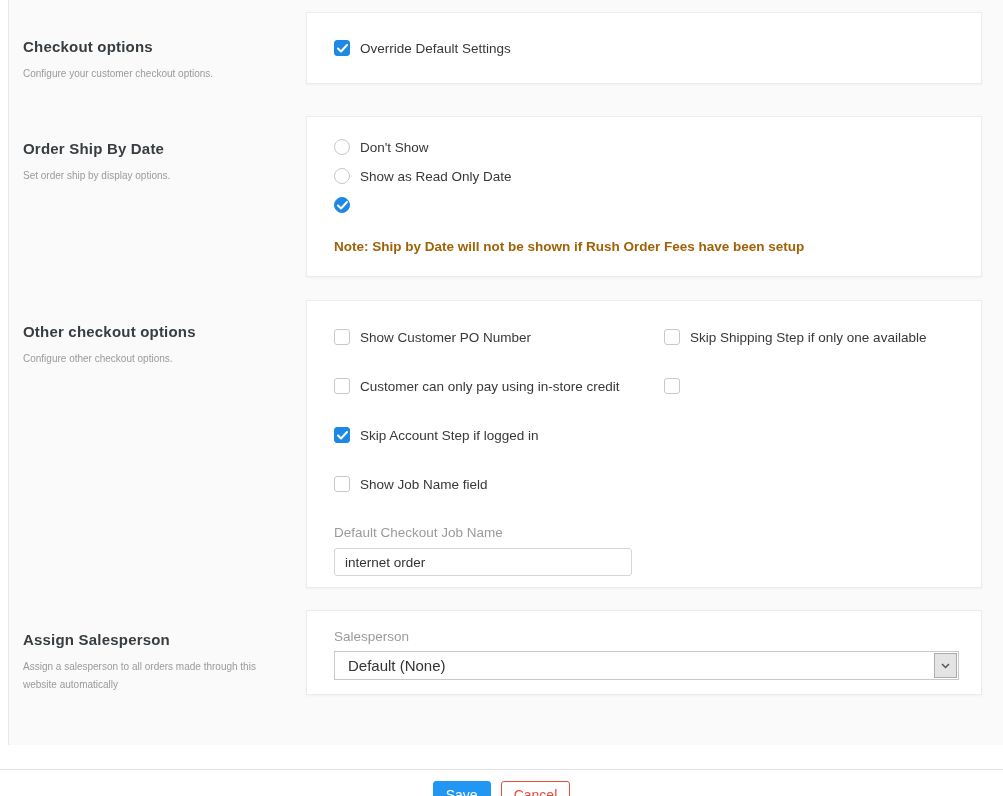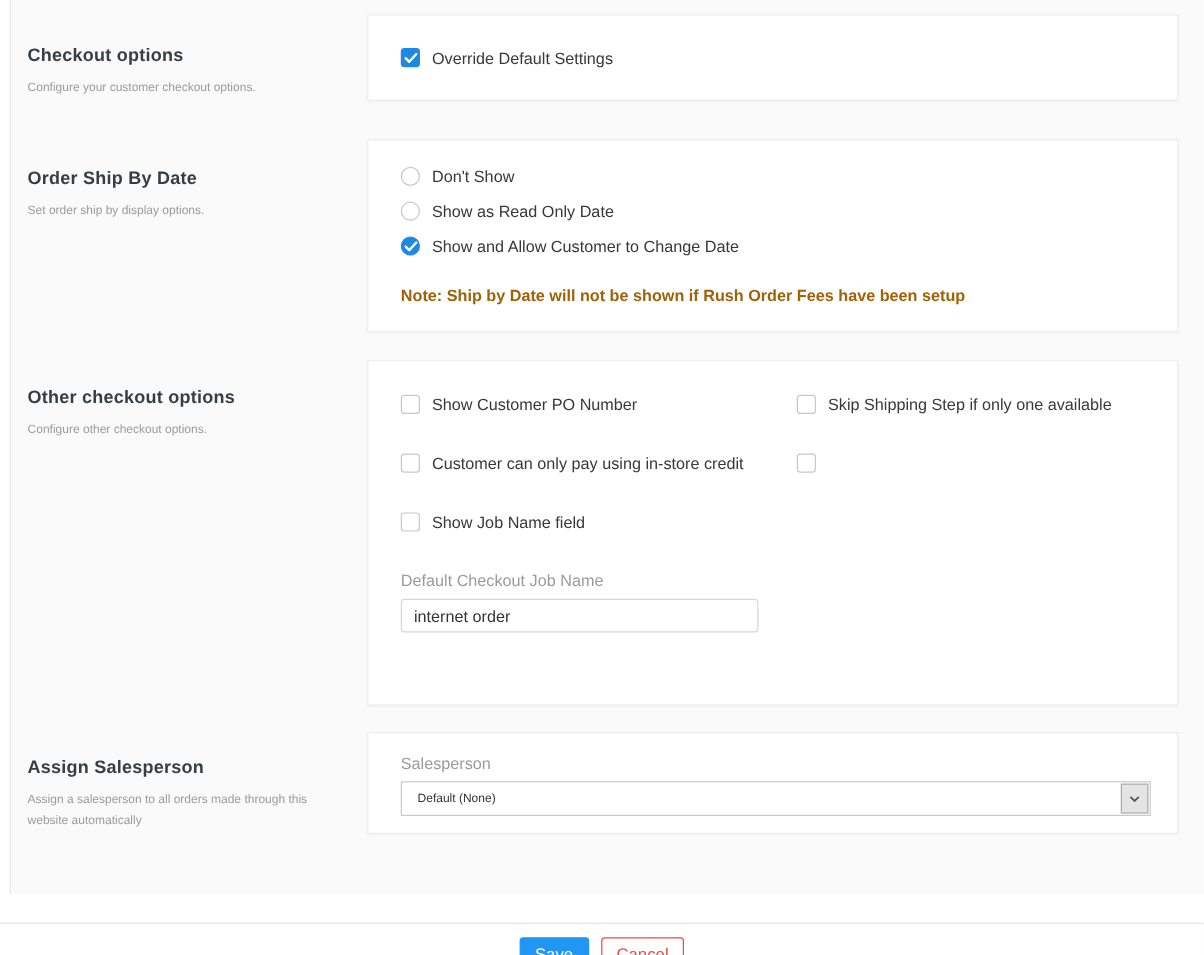--- a/index.html
+++ b/index.html
@@ -95,21 +95,21 @@
     background: #fff;
     outline: none;
   }
   .select {
     position: relative;
     height: 29px;
     border: 1px solid #c9c9c9;
     background: #fff;
     display: flex; align-items: center;
     padding-left: 13px;
-    font-size: 10px; color: #333;
+    font-size: 15px; color: #333;
     cursor: pointer;
   }
   .select-arrow {
     position: absolute; right: 1px; top: 1px;
     width: 23px; height: 25px;
     background: #e4e4e4;
     border: 1px solid #adadad;
     display: flex; align-items: center; justify-content: center;
   }
 
@@ -168,21 +168,20 @@
         <div class="option">
           <span class="radio"></span>
           <span class="opt-label">Show as Read Only Date</span>
         </div>
         <div class="option">
           <span class="radio selected">
             <svg width="11" height="9" viewBox="0 0 11 9">
                 <path d="M1 4.5 L4 7.5 L10 1" stroke="#fff" stroke-width="2" fill="none" stroke-linecap="round" stroke-linejoin="round"></path>
               </svg>
           </span>
-          <span class="opt-label">Show and Allow Customer to Change Date</span>
         </div>
         <div class="note">Note: Ship by Date will not be shown if Rush Order Fees have been setup</div>
       </div>
     </div>
 
     <div class="row row-3">
       <div class="side">
         <h3>Other checkout options</h3>
         <p>Configure other checkout options.</p>
       </div>
@@ -198,20 +197,28 @@
           </div>
         </div>
         <div class="grid-2">
           <div class="option">
             <span class="cb"></span>
             <span class="opt-label">Customer can only pay using in-store credit</span>
           </div>
           <div class="option">
             <span class="cb"></span>
           </div>
+        </div>
+        <div class="option single">
+          <span class="cb checked">
+            <svg width="11" height="9" viewBox="0 0 11 9">
+                <path d="M1 4.5 L4 7.5 L10 1" stroke="#fff" stroke-width="2" fill="none" stroke-linecap="round" stroke-linejoin="round"></path>
+              </svg>
+          </span>
+          <span class="opt-label">Skip Account Step if logged in</span>
         </div>
         <div class="option single">
           <span class="cb"></span>
           <span class="opt-label">Show Job Name field</span>
         </div>
         <div class="field-label">Default Checkout Job Name</div>
         <input class="text-input" type="text" value="internet order" style="">
       </div>
     </div>
 

